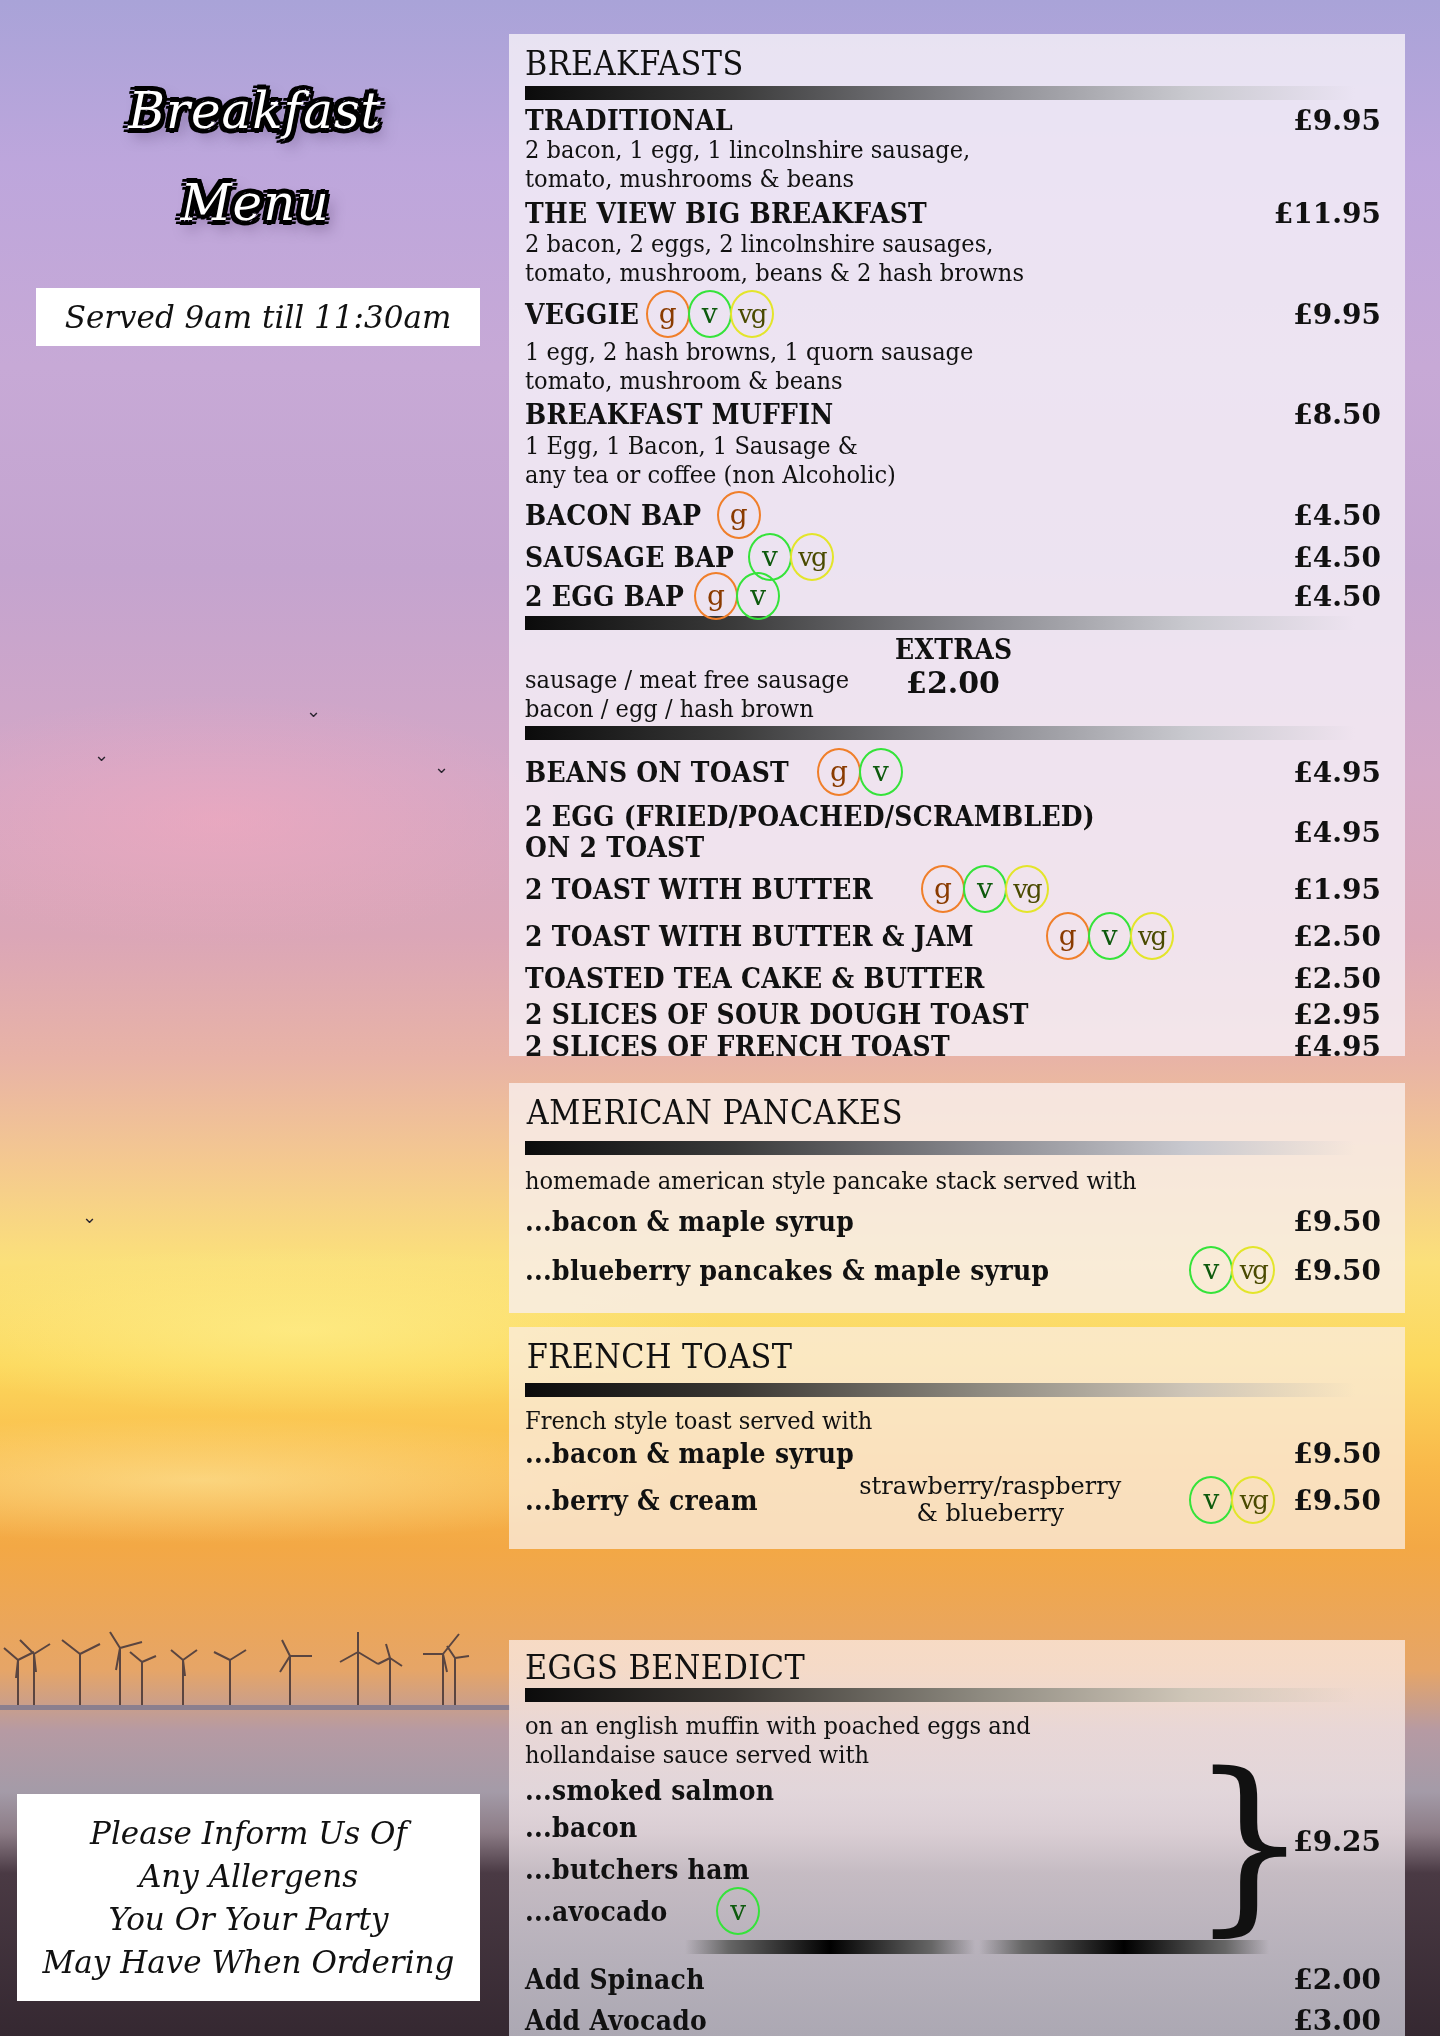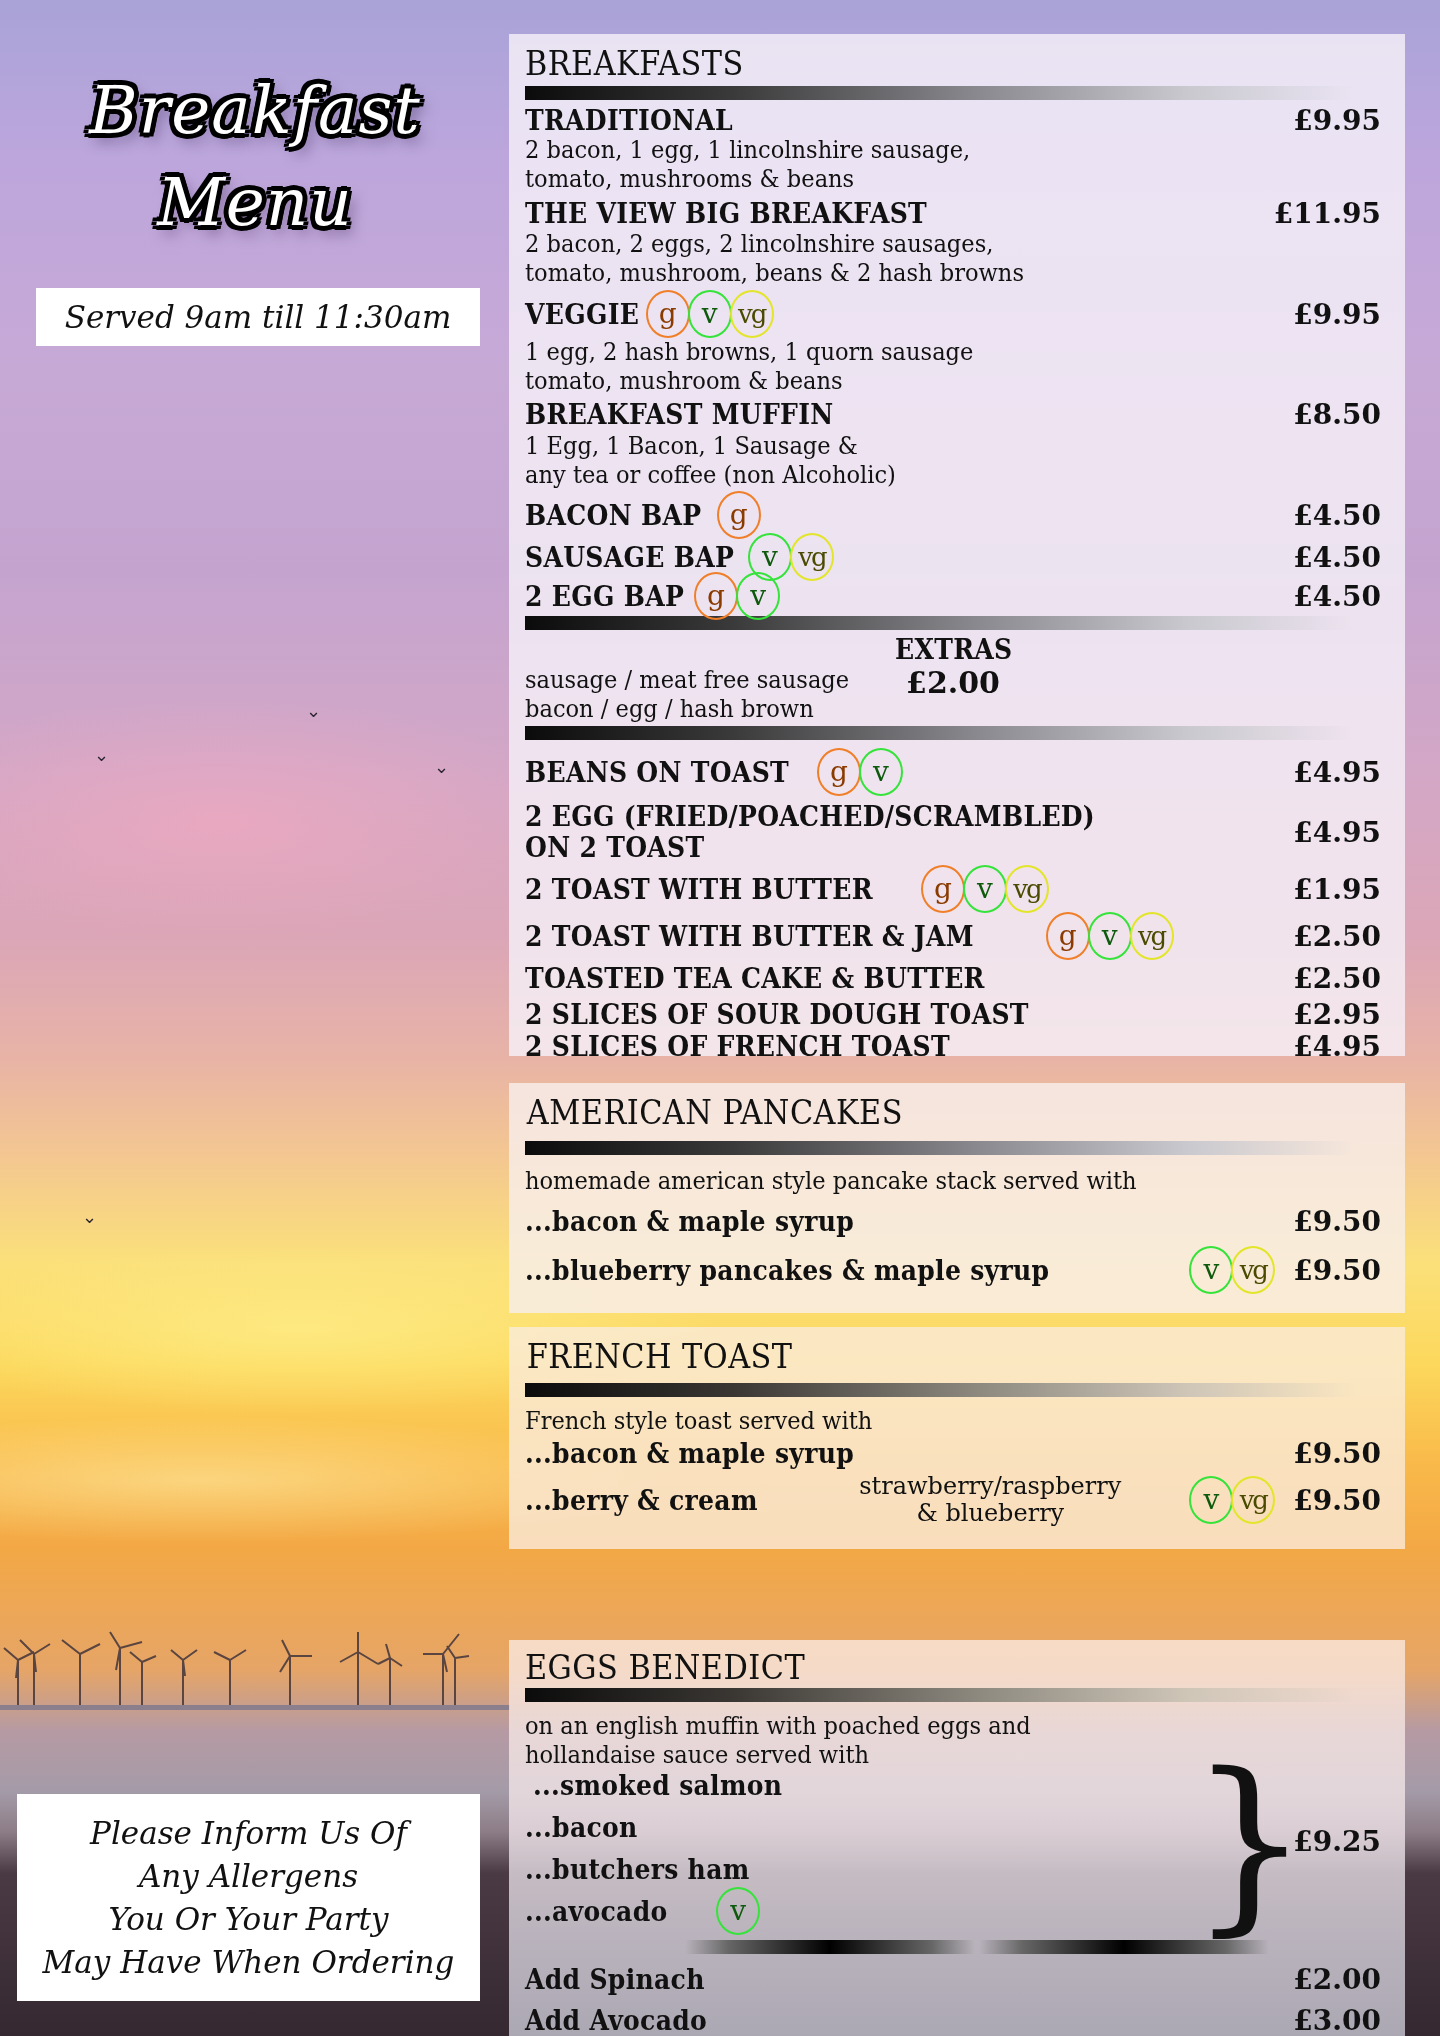--- a/index.html
+++ b/index.html
@@ -41,21 +41,21 @@
   .bird { position: absolute; font-size: 18px; color: #2b2530; }
 
   
   .title-block {
     position: absolute; left: 40px; top: 62px; width: 430px;
     text-align: center;
   }
   .title-script {
     font-family: "DejaVu Serif", serif;
     font-style: italic;
-    font-size: 66px;
+    font-size: 50px;
     line-height: 98px;
     color: #fff;
     letter-spacing: 1px;
     text-shadow:
       -4px -4px 0 #000, 4px -4px 0 #000, -4px 4px 0 #000, 4px 4px 0 #000,
       0 -5px 0 #000, 0 5px 0 #000, -5px 0 0 #000, 5px 0 0 #000,
       6px 8px 14px rgba(40,20,60,0.55);
   }
   .served-box {
     position: absolute; left: 36px; top: 288px; width: 444px; height: 58px;
@@ -359,21 +359,21 @@
   </div>
 </div>
 
 <div class="panel" style="top:1640px;height:434px;background:linear-gradient(180deg, rgba(250,232,222,0.8) 0%, rgba(240,228,232,0.8) 40%, rgba(218,214,224,0.78) 70%, rgba(200,200,212,0.78) 100%);">
   <div class="section-title" style="padding-top:8px;height:48px;">EGGS BENEDICT</div>
   <div class="bar warm"></div>
   <div style="margin-top:10px;">
     <div class="desc">on an english muffin with poached eggs and</div>
     <div class="desc">hollandaise sauce served with</div>
   </div>
-  <div style="height:36px;display:flex;align-items:flex-start;margin-left:8px;">
+  <div style="height:36px;display:flex;align-items:flex-end;">
     <span class="item-name">...smoked salmon</span>
   </div>
   <div style="height:42px;display:flex;align-items:center;">
     <span class="item-name">...bacon</span>
   </div>
   <div style="height:42px;display:flex;align-items:center;">
     <span class="item-name">...butchers ham</span>
   </div>
   <div style="height:42px;display:flex;align-items:center;">
     <span class="item-name">...avocado</span>

